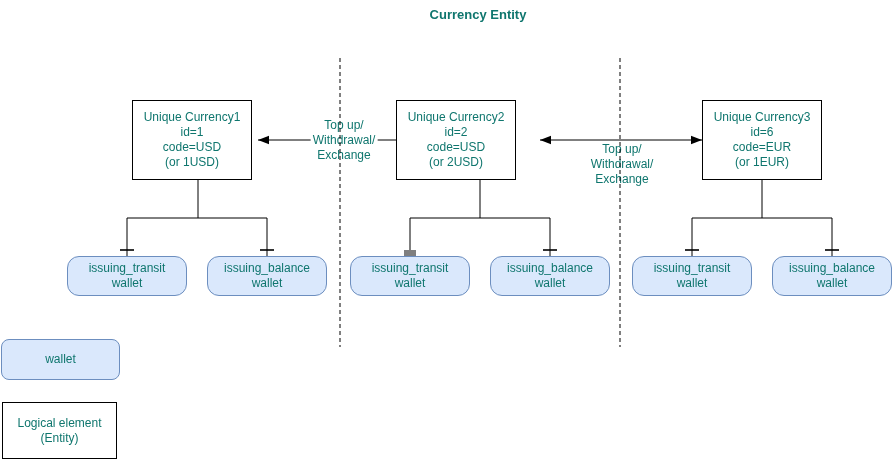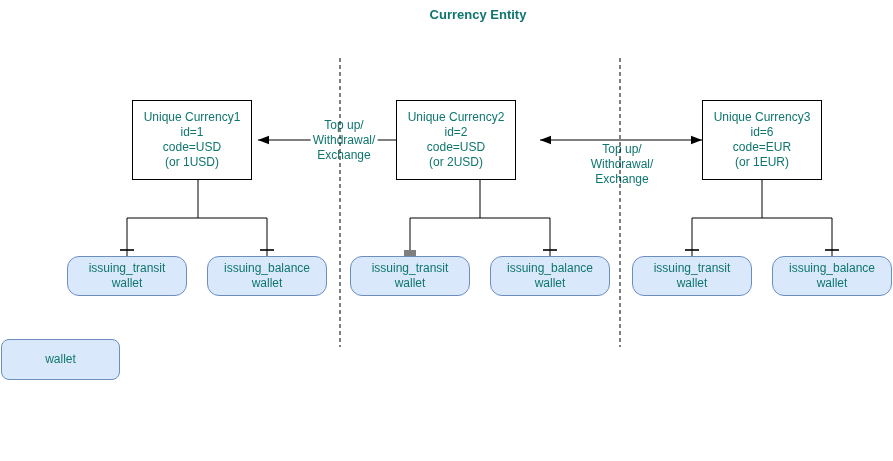--- a/index.html
+++ b/index.html
@@ -127,19 +127,21 @@
   <div class="abs wallet-box w3">issuing_transit
 wallet</div>
   <div class="abs wallet-box w4">issuing_balance
 wallet</div>
   <div class="abs wallet-box w5">issuing_transit
 wallet</div>
   <div class="abs wallet-box w6">issuing_balance
 wallet</div>
 
   <div class="abs legend-wallet">wallet</div>
+  <div class="abs legend-entity">Logical element
+(Entity)</div>
 
   <svg class="layer-top" width="893" height="461" viewBox="0 0 893 461">
     <line class="dash" x1="340" y1="58" x2="340" y2="347"></line>
     <line class="dash" x1="620" y1="58" x2="620" y2="347"></line>
   </svg>
 
 </div>
 
 </body></html>

